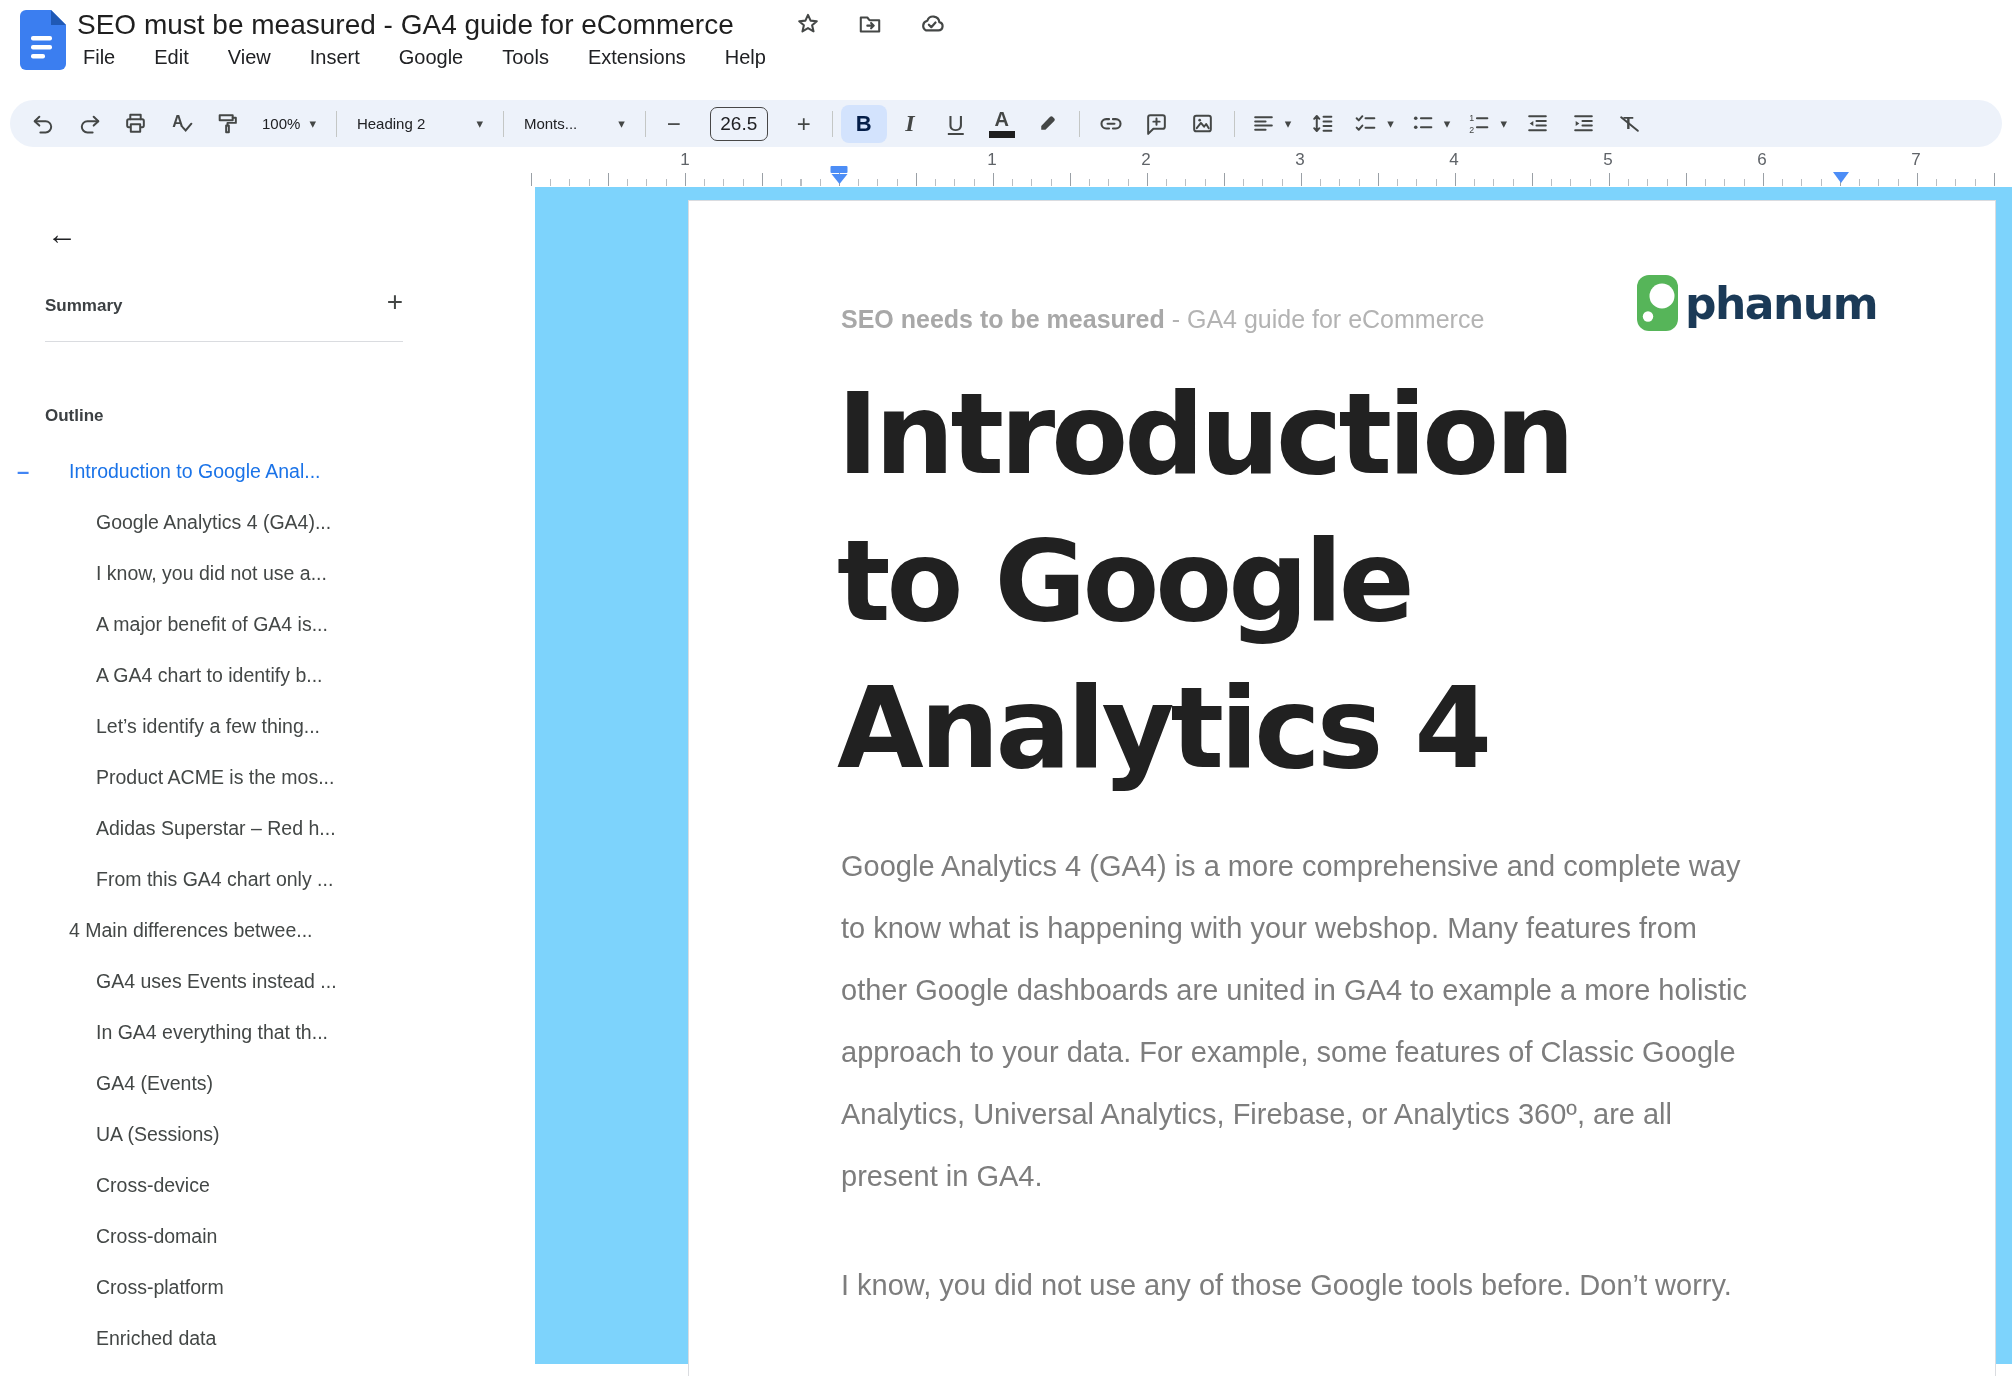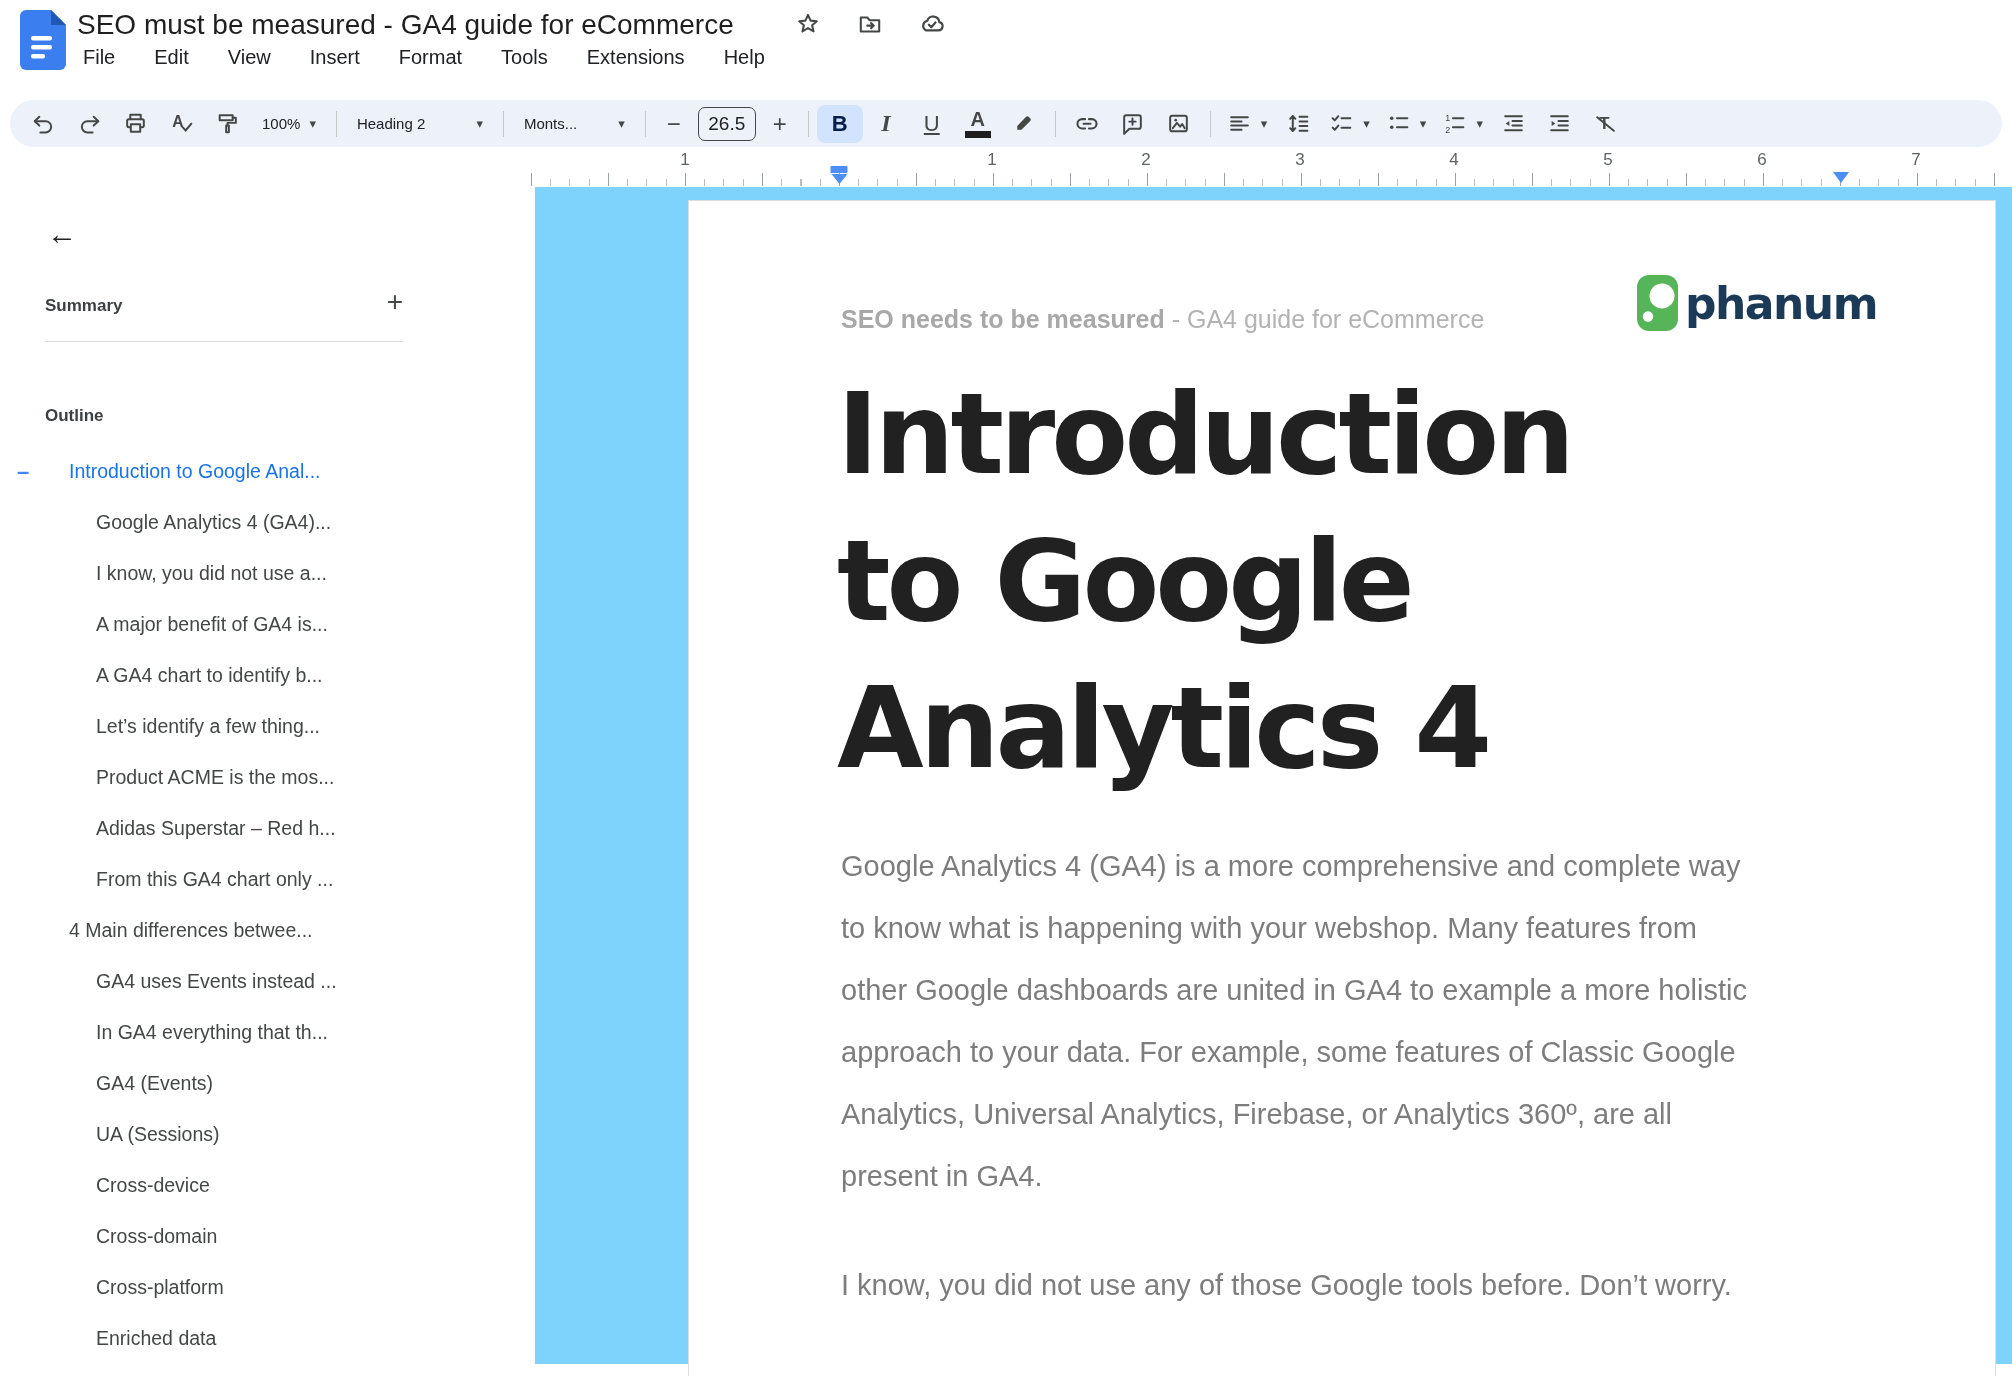--- a/index.html
+++ b/index.html
@@ -22,21 +22,21 @@
   #toolbar { position:absolute; left:10px; top:100px; width:1992px; height:47px; background:#edf2fa;
              border-radius:24px; display:flex; align-items:center; padding:0 10px; }
   .tb-btn { min-width:46px; height:38px; display:flex; align-items:center; justify-content:center;
             border-radius:8px; color:#444746; flex:0 0 auto; }
   .tb-sep { width:1px; height:26px; background:#c4c7c5; margin:0 8px; flex:0 0 auto; }
   .tb-text { font-size:15px; color:#202124; }
   .caret { font-size:13px; color:#444746; margin-left:9px; }
   .tb-select { display:flex; align-items:center; padding:0 12px; height:38px; border-radius:8px; flex:0 0 auto; }
   #font-size-box { width:58px; height:34px; border:1px solid #474747; border-radius:7px;
                    display:flex; align-items:center; justify-content:center; font-size:19px; color:#202124;
-                   margin:0 4px; flex:0 0 auto; }
+                   margin:0 16px; flex:0 0 auto; }
   .stepper { font-size:24px; color:#444746; width:40px; text-align:center; flex:0 0 auto; }
   #bold-btn { background:#d3e3fd; }
   #bold-btn .fmt-letter { color:#041e49; }
   .fmt-letter { font-size:22px; font-weight:700; color:#444746; }
   #italic-btn .fmt-letter { font-family:"Liberation Serif", serif; font-style:italic; font-weight:600; font-size:24px; }
   #underline-btn .fmt-letter { font-weight:500; text-decoration:underline; font-size:22px; }
   #text-color-btn { flex-direction:column; }
   #text-color-btn .fmt-letter { font-size:20px; line-height:20px; font-weight:600; }
   #text-color-bar { width:26px; height:7px; background:#1f1f1f; margin-top:2px; }
   svg.icon { stroke:#444746; fill:none; stroke-width:1.9; stroke-linecap:round; stroke-linejoin:round; }
@@ -139,21 +139,21 @@
           <path d="M9.3 12.6 l2.1 2.1 3.6 -4"></path>
         </svg>
       </div>
     </div>
 
     <div id="menu-row">
       <span class="menu-item">File</span>
       <span class="menu-item">Edit</span>
       <span class="menu-item">View</span>
       <span class="menu-item">Insert</span>
-      <span class="menu-item">Format</span>
+      <span class="menu-item">Google</span>
       <span class="menu-item">Tools</span>
       <span class="menu-item">Extensions</span>
       <span class="menu-item">Help</span>
     </div>
 
     <div id="toolbar">
       <div class="tb-btn">
         <svg class="icon" width="25" height="25" viewBox="0 0 24 24">
           <path d="M8 5.5 L3.5 9.8 L8 14"></path>
             <path d="M3.8 9.8 H14 a5.4 5.4 0 0 1 0 10.8 H9"></path>

